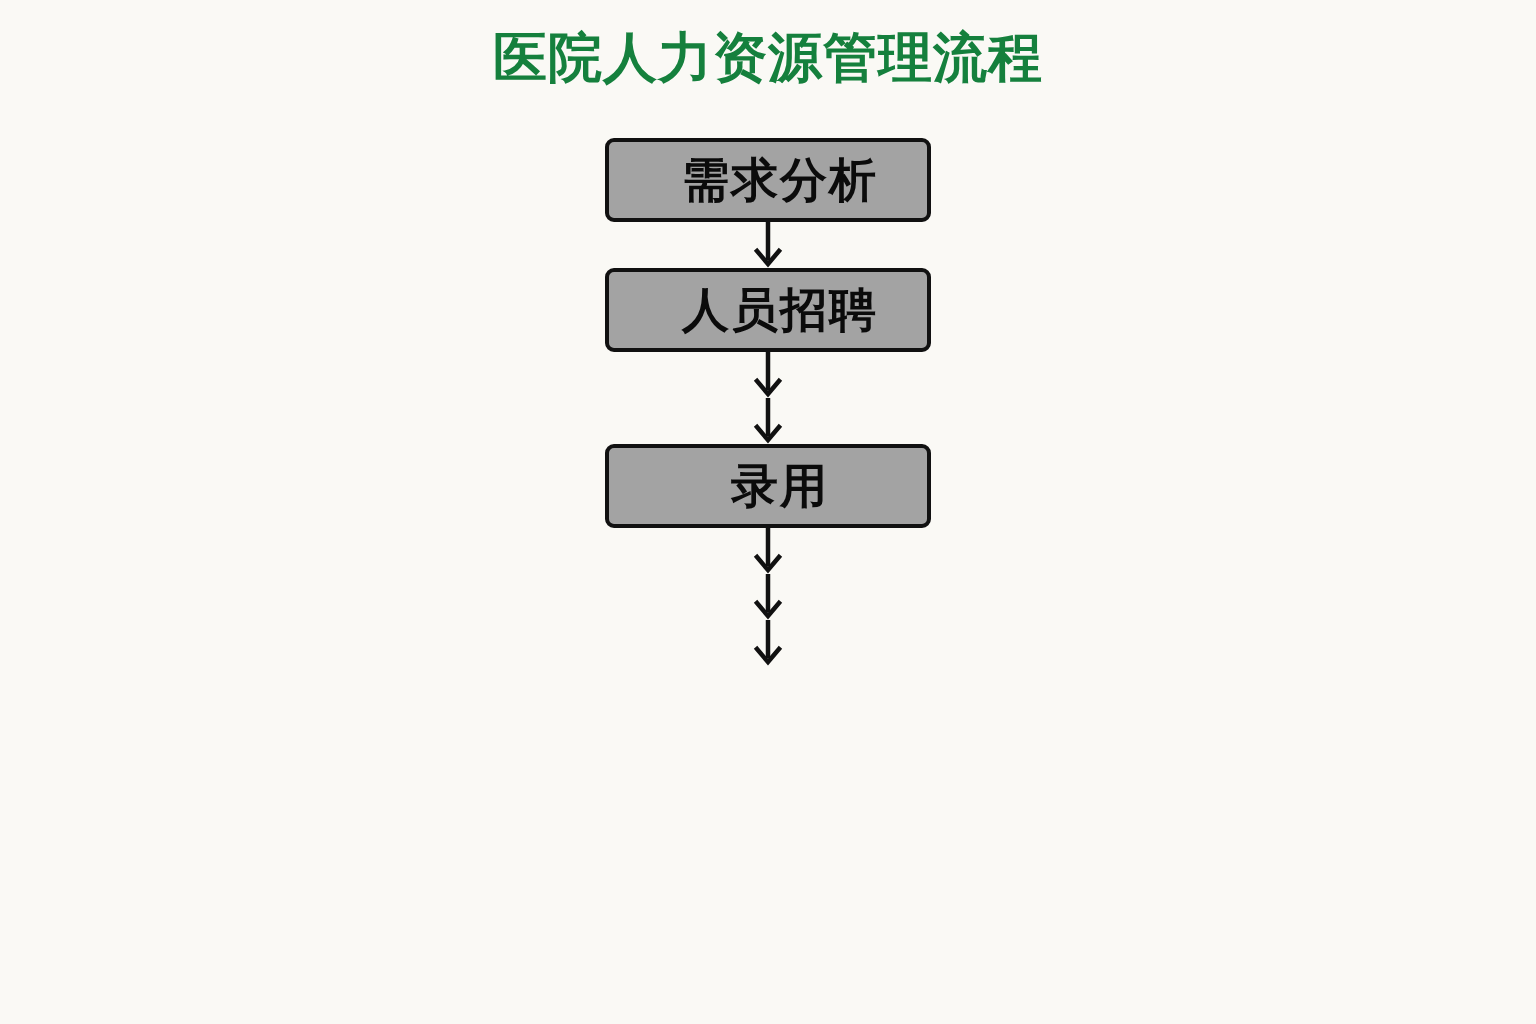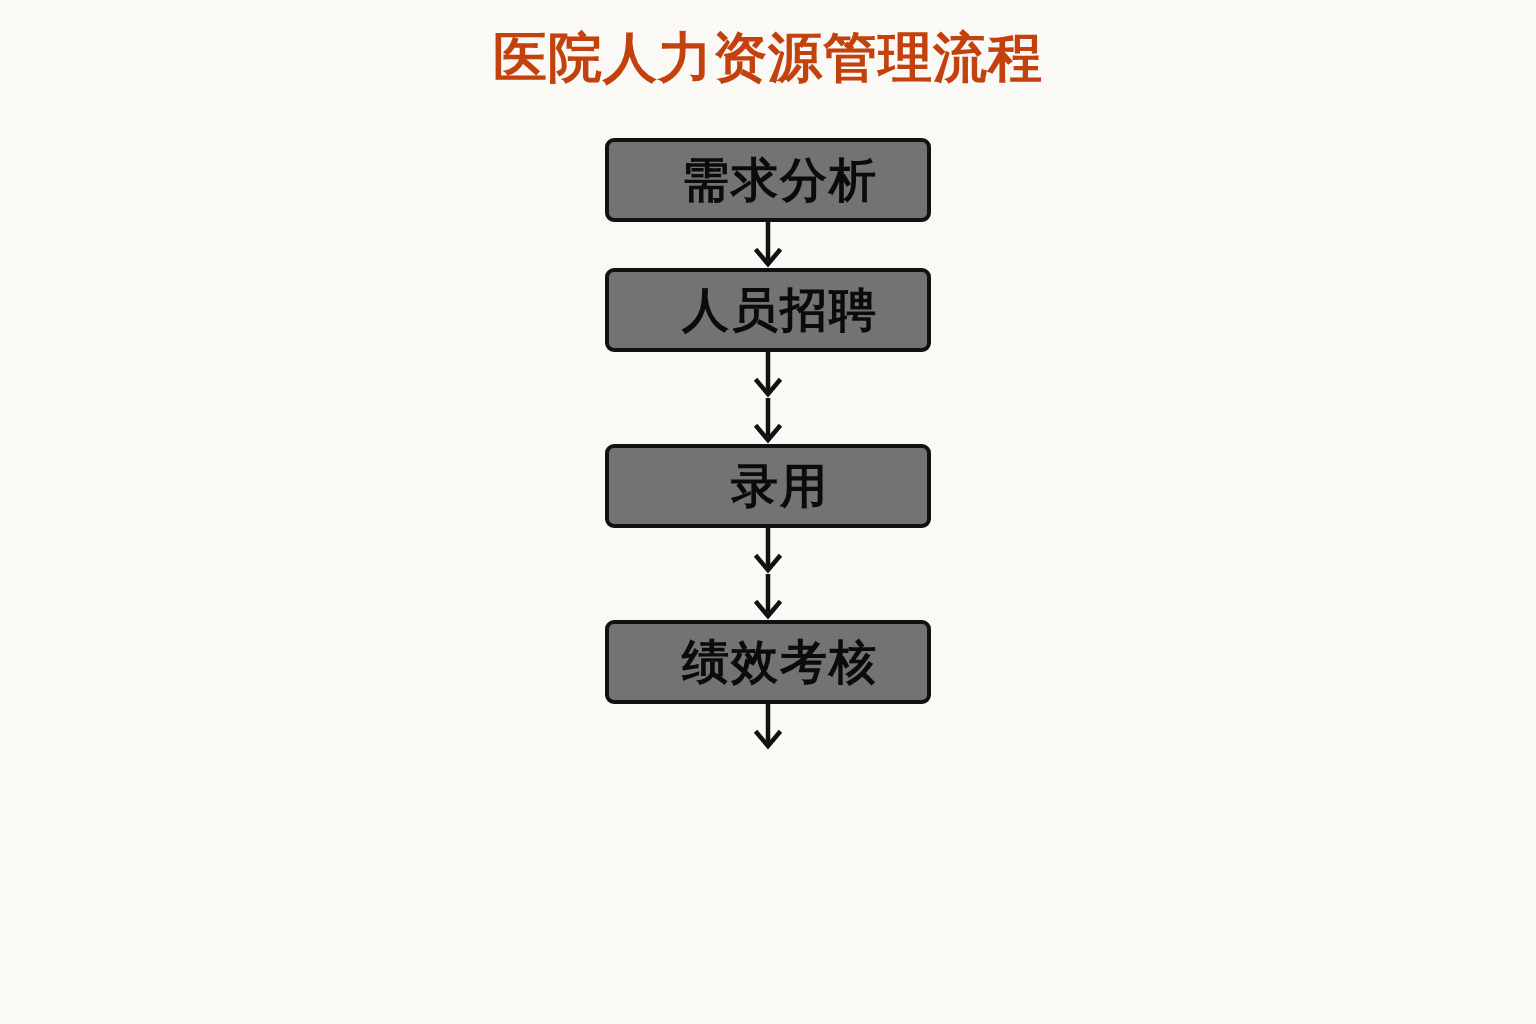--- a/index.html
+++ b/index.html
@@ -26,21 +26,21 @@
   #chart-title {
     position: absolute;
     top: 26px;
     left: 0;
     width: 1536px;
     text-align: center;
     font-size: 54px;
     line-height: 64px;
     font-weight: 700;
     letter-spacing: 1px;
-    color: #c2410c;
+    color: #15803d;
     white-space: nowrap;
   }
 
   
   #flow-column {
     position: absolute;
     left: 0;
     top: 138px;
     width: 1536px;
     display: flex;
@@ -53,21 +53,21 @@
     flex-direction: column;
     align-items: center;
   }
 
   .flow-box {
     box-sizing: border-box;
     width: 326px;
     height: 84px;
     border: 4px solid #111111;
     border-radius: 9px;
-    background: #737373;
+    background: #a3a3a3;
     display: flex;
     align-items: center;
     justify-content: center;
     padding-left: 24px;
   }
 
   .flow-box-label {
     font-size: 47px;
     line-height: 47px;
     font-weight: 700;
@@ -136,25 +136,20 @@
       <line x1="17" y1="0" x2="17" y2="38" stroke-width="4.5"></line>
       <polyline points="6,29 17,42 28,29" stroke-width="4.5" stroke-linecap="square" stroke-linejoin="miter"></polyline>
     </svg>
 
 
     <svg class="flow-arrow" viewBox="0 0 34 46">
       <line x1="17" y1="0" x2="17" y2="38" stroke-width="4.5"></line>
       <polyline points="6,29 17,42 28,29" stroke-width="4.5" stroke-linecap="square" stroke-linejoin="miter"></polyline>
     </svg>
 
-    <div class="flow-step">
-      <div class="flow-box">
-        <span class="flow-box-label">绩效考核</span>
-      </div>
-    </div>
 
     <svg class="flow-arrow" viewBox="0 0 34 46">
       <line x1="17" y1="0" x2="17" y2="38" stroke-width="4.5"></line>
       <polyline points="6,29 17,42 28,29" stroke-width="4.5" stroke-linecap="square" stroke-linejoin="miter"></polyline>
     </svg>
 
 
   </div>
 </div>
 

